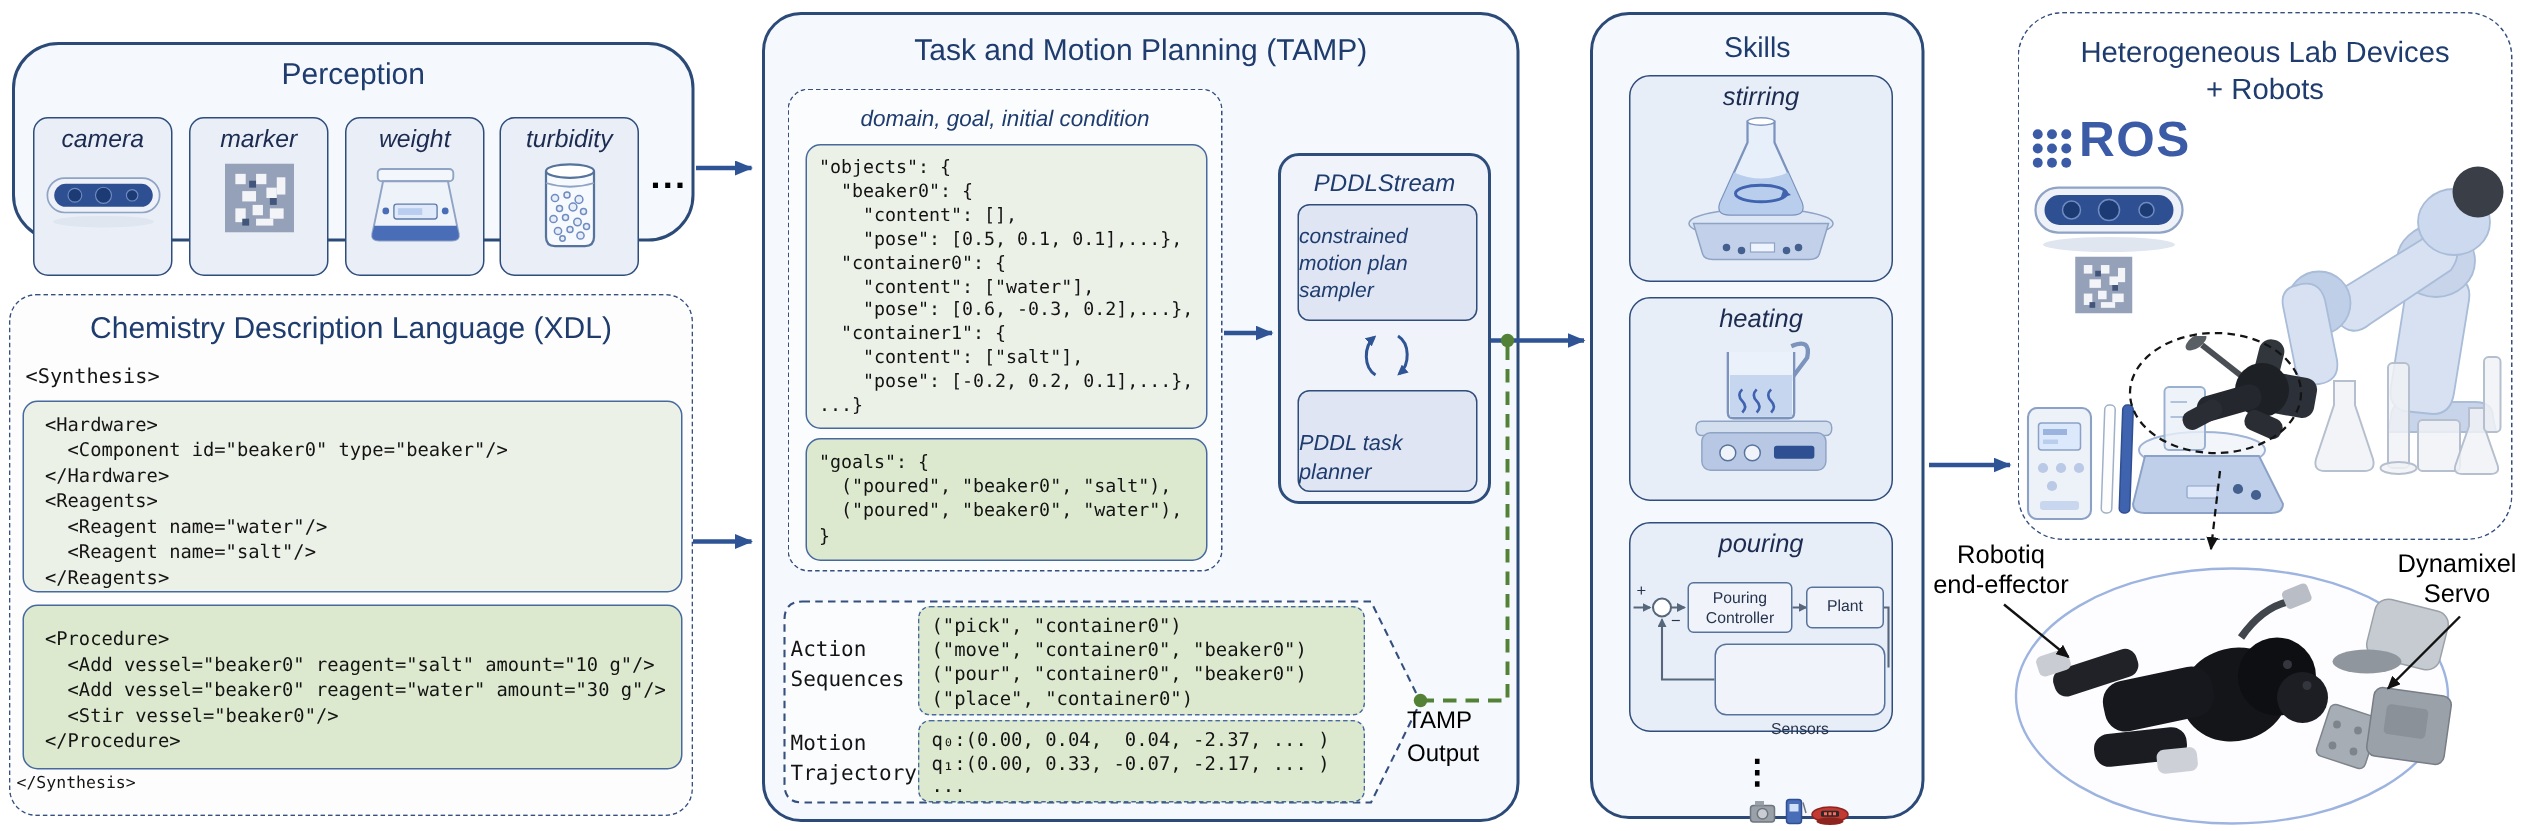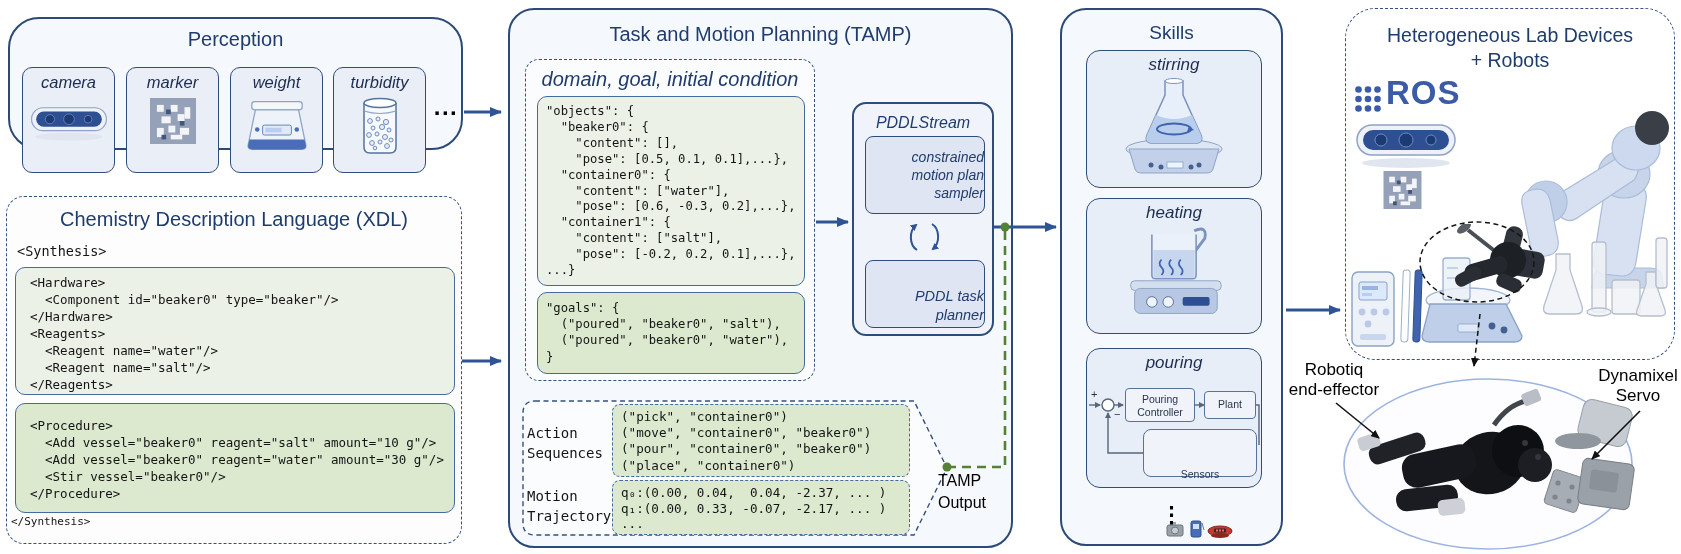--- a/index.html
+++ b/index.html
@@ -16,33 +16,33 @@
   .green1{background:#ecf1e8}
   .green2{background:#dce9cf}
   .dashcode{border:1.4px dashed #46699e}
   .sensor-card{position:absolute;top:48px;width:93px;height:106px;border:1.6px solid #2e4d7b;border-radius:10px;
                background:#e9eef7;text-align:center}
   .sensor-card .lbl{font-size:16.5px;color:#1c2c50;margin-top:5px}
   .skill-card{position:absolute;left:24px;width:176px;border:1.5px solid #2e4d7b;border-radius:14px;
               background:#e8eef8;text-align:center}
   .skill-card .lbl{font-size:17px;color:#1c2c50;margin-top:4px}
   .pddlbox{position:absolute;border:1.6px solid #2e4d7b;border-radius:8px;background:#dfe5f2;
-           text-align:right;font-style:italic;color:#1f3c6e;white-space:pre}
+           text-align:left;font-style:italic;color:#1f3c6e;white-space:pre}
   .ctlbox{position:absolute;border:1.3px solid #56739c;border-radius:4px;background:#f0f4fa;
           color:#27344e;text-align:center;white-space:pre}
   .blk{color:#000}
   .pre{white-space:pre}
   svg{display:block}
 </style>
 </head>
 <body>
 
 <div class="canvas">
 
-  <div class="panel" style="left:8px;top:17px;width:455px;height:133px;border-radius:31px">
+  <div class="panel" style="left:8px;top:28px;width:455px;height:133px;border-radius:31px">
     <div class="ptitle" style="top:8px">Perception</div>
 
     <div class="sensor-card" style="left:12px">
       <div class="lbl it">camera</div>
       <svg viewBox="0 0 110 56" width="84" height="43" style="margin:8px auto 0">
         <ellipse cx="55" cy="48" rx="44" ry="5" fill="#dfe6f0"></ellipse>
         <rect x="6" y="10" width="98" height="30" rx="15" fill="#eef2f8" stroke="#8fa3c4" stroke-width="1.5"></rect>
         <rect x="12" y="15" width="86" height="20" rx="10" fill="#2f4f93"></rect>
         <circle cx="30" cy="25" r="6" fill="#1c3a74" stroke="#6f8cc0"></circle>
         <circle cx="55" cy="25" r="7" fill="#1c3a74" stroke="#6f8cc0"></circle>
@@ -133,21 +133,21 @@
   &lt;Stir vessel="beaker0"/&gt;
 &lt;/Procedure&gt;</div>
     </div>
     <div class="abs mono" style="left:4px;top:318px;font-size:11px">&lt;/Synthesis&gt;</div>
   </div>
 
   <div class="panel" style="left:508px;top:8px;width:505px;height:540px;border-radius:26px">
     <div class="ptitle" style="top:12px">Task and Motion Planning (TAMP)</div>
 
     <div class="dashpanel" style="left:15px;top:49px;width:290px;height:322px;border-radius:14px;background:#fbfcfe;border-width:1.4px">
-      <div class="ptitle it" style="top:7px;font-size:20px">domain, goal, initial condition</div>
+      <div class="ptitle it" style="top:7px;font-size:15px">domain, goal, initial condition</div>
       <div class="codebox green1" style="left:11px;top:36px;width:268px;height:190px">
         <div class="mono" style="padding:7px 0 0 8px;font-size:12.2px;line-height:15.9px">"objects": {
   "beaker0": {
     "content": [],
     "pose": [0.5, 0.1, 0.1],...},
   "container0": {
     "content": ["water"],
     "pose": [0.6, -0.3, 0.2],...},
   "container1": {
     "content": ["salt"],
@@ -260,21 +260,21 @@
             <path d="M169 28 L172 28 L172 68"></path>
             <path d="M56 76 L21 76 L21 36" marker-end="url(#gry)"></path>
           </g>
         </svg>
         <div class="abs" style="left:4px;top:11px;font-size:11px;color:#27344e">+</div>
         <div class="abs" style="left:27px;top:31px;font-size:11px;color:#27344e">−</div>
         <div class="ctlbox" style="left:38px;top:11px;width:70px;height:34px;font-size:10.5px;line-height:12.5px;padding-top:4px">Pouring
 Controller</div>
         <div class="ctlbox" style="left:117px;top:14px;width:52px;height:28px;font-size:10.5px;line-height:24px">Plant</div>
         <div class="ctlbox" style="left:56px;top:52px;width:114px;height:48px;border-radius:8px">
-          <div style="font-size:10.5px;margin-top:2px">Sensors</div>
+          <div style="font-size:10.5px;margin-top:14px">Sensors</div>
           <svg viewBox="0 0 70 22" width="70" height="22" style="margin:2px auto 0">
             <g>
               <rect x="2" y="7" width="16" height="11" rx="2" fill="#9aa1a9" stroke="#6e757e"></rect>
               <rect x="5" y="4" width="6" height="3" fill="#9aa1a9"></rect>
               <circle cx="10" cy="12.5" r="3.5" fill="#c9cdd3" stroke="#6e757e"></circle>
             </g>
             <g>
               <rect x="26" y="3" width="10" height="16" rx="2" fill="#4a6db8" stroke="#2f4f93"></rect>
               <rect x="28" y="6" width="6" height="5" fill="#cfe0f8"></rect>
               <line x1="37" y1="5" x2="39" y2="12" stroke="#6e757e"></line>

